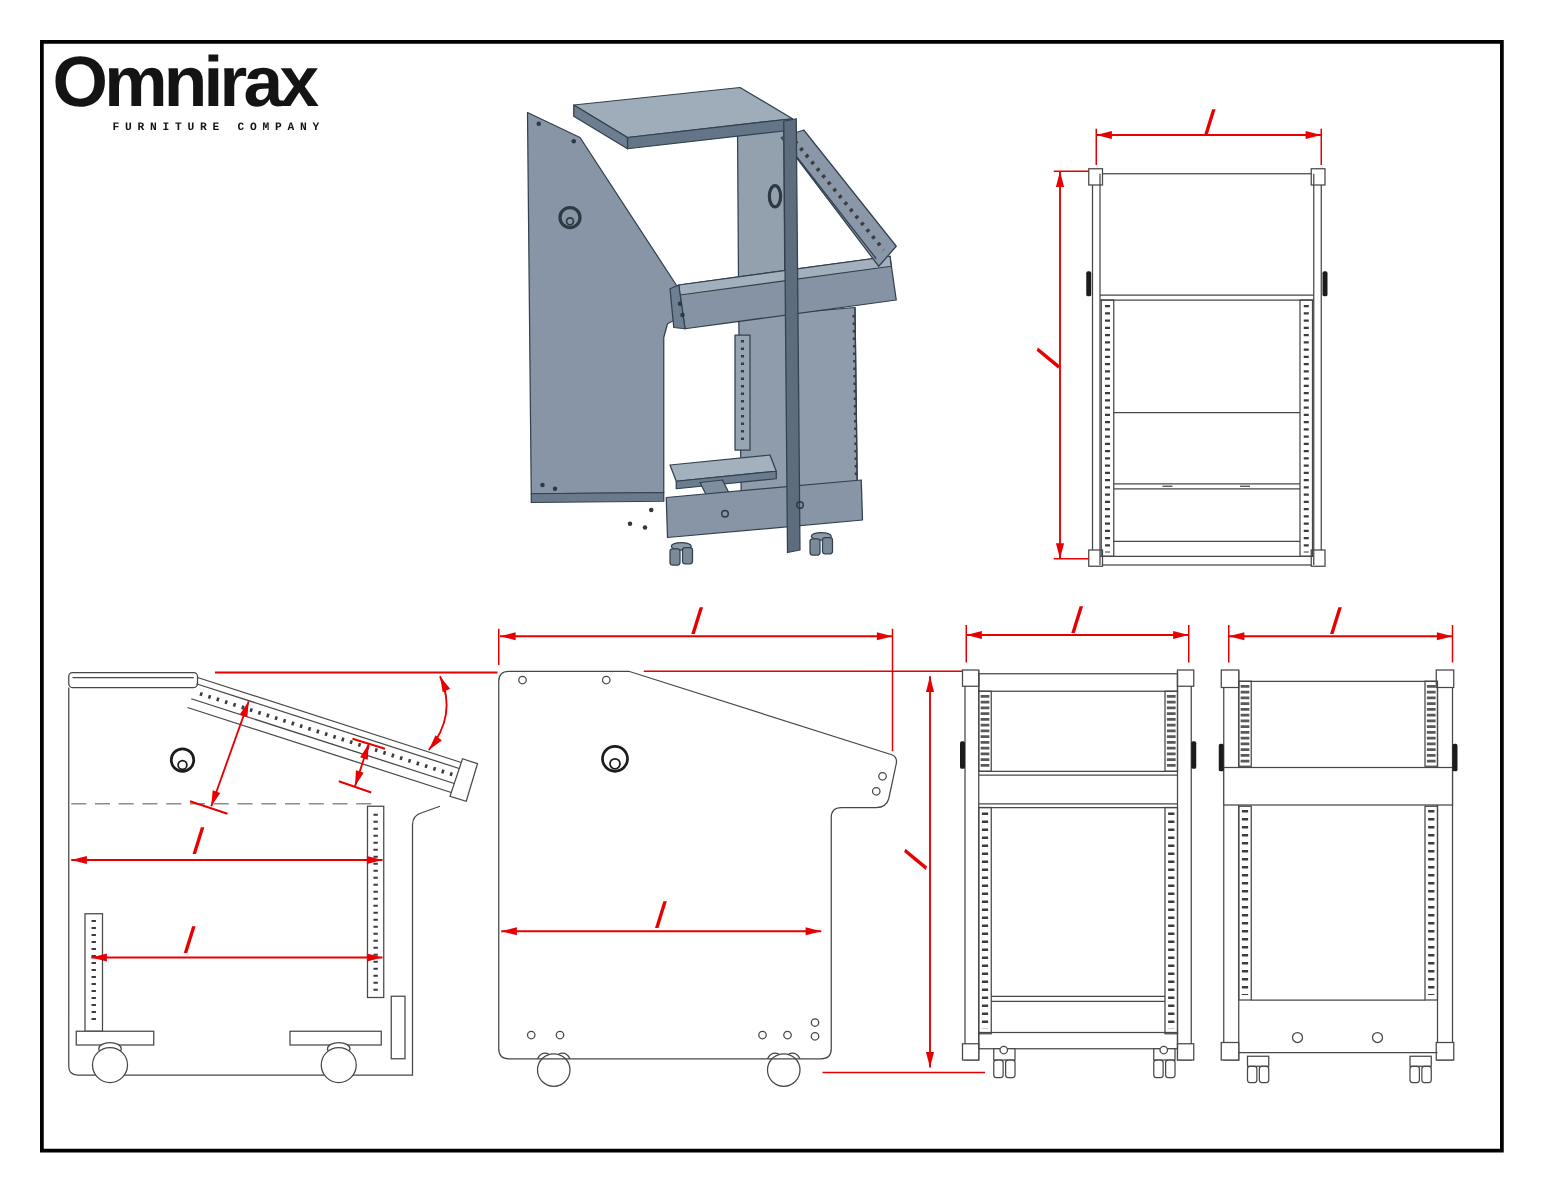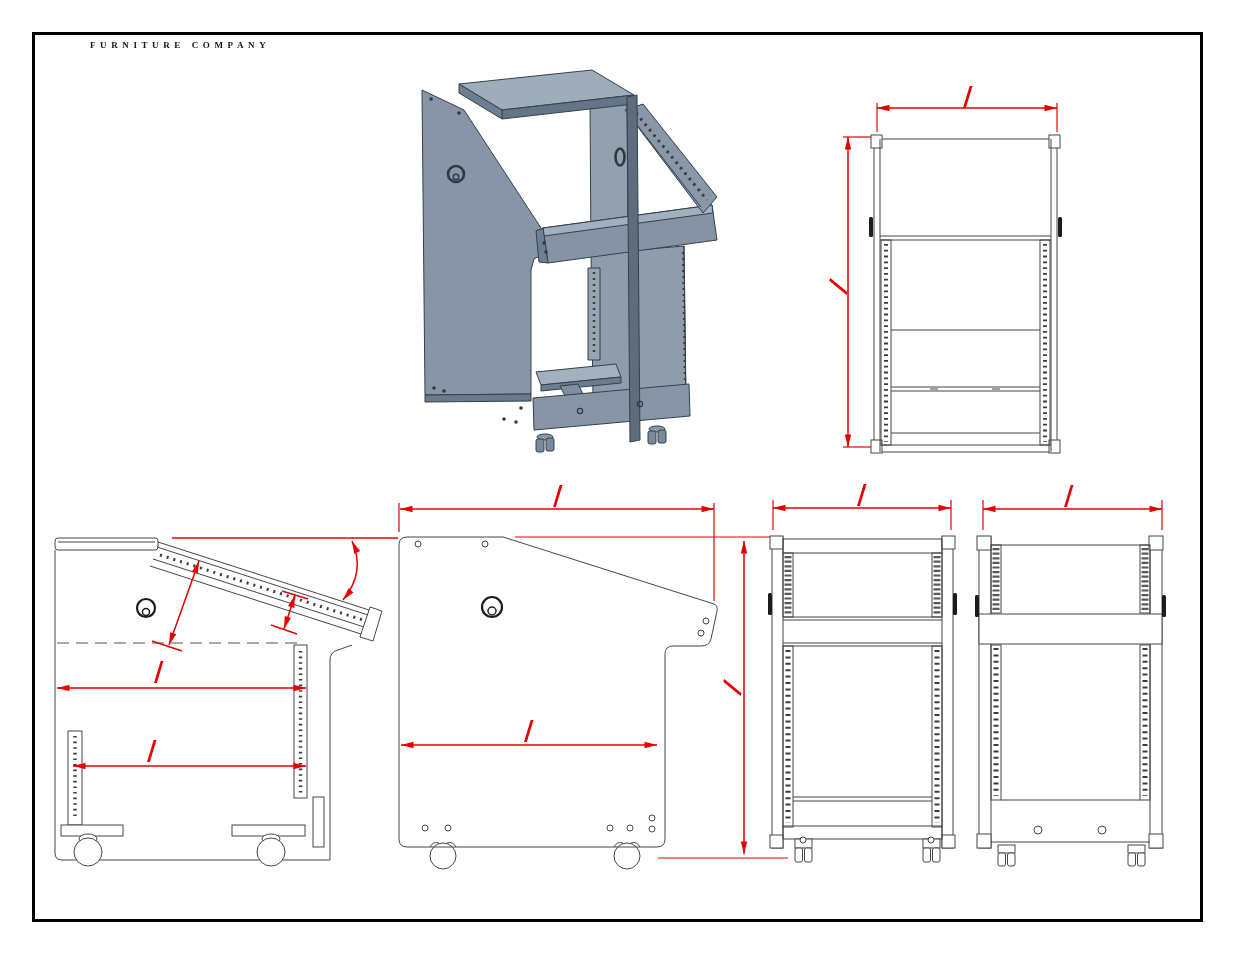--- a/index.html
+++ b/index.html
@@ -3,38 +3,39 @@
 <meta charset="utf-8">
 <style>
   html,body{margin:0;padding:0;background:#ffffff;}
   body{width:1235px;height:954px;position:relative;overflow:hidden;
        font-family:"Liberation Sans",sans-serif;}
   .sheet{position:absolute;left:32px;top:32px;width:1165px;height:884px;
          border:3px solid #000;background:#fff;}
   .logo{position:absolute;left:42px;top:38px;width:260px;}
   .brand{font-family:"Liberation Sans",sans-serif;font-weight:bold;
          font-size:57px;letter-spacing:-3px;color:#141414;line-height:1;}
-  .tagline{font-family:Liberation Serif, serif;font-weight:bold;
+  .tagline{font-family:Liberation Mono, monospace;font-weight:bold;
            font-size:9px;letter-spacing:4.6px;color:#141414;margin-left:48px;margin-top:2px;}
   svg text.dimtxt{fill:#e80000;font:bold 26px "DejaVu Sans",sans-serif;}
   .ln{stroke:#474747;stroke-width:1;fill:none;}
   .lnf{stroke:#474747;stroke-width:1;fill:#ffffff;}
   .blk{fill:#1c1c1c;stroke:none;}
   .dim{stroke:#e80000;stroke-width:1.5;fill:none;}
   .ext{stroke:#e80000;stroke-width:1.2;fill:none;}
   .dash{stroke:#8c8c8c;stroke-width:1.3;stroke-dasharray:12 7;fill:none;}
   .holes{stroke:#3c3c3c;fill:none;}
   .iso{stroke:#33404d;stroke-width:1;stroke-linejoin:round;}
 </style>
 </head>
 <body>
 
 <div class="sheet"></div>
 
 <div class="logo">
+  <div class="brand">Omnirax</div>
   <div class="tagline">FURNITURE COMPANY</div>
 </div>
 
 <svg width="1235" height="954" viewBox="0 0 1235 954" style="position:absolute;left:0;top:0;">
   <defs>
     <marker id="ar" viewBox="0 0 12 12" refX="11" refY="6" markerWidth="10" markerHeight="10" orient="auto-start-reverse">
       <path d="M1,3.4 L11,6 L1,8.6 Z" fill="#e80000"></path>
     </marker>
   </defs>
 

